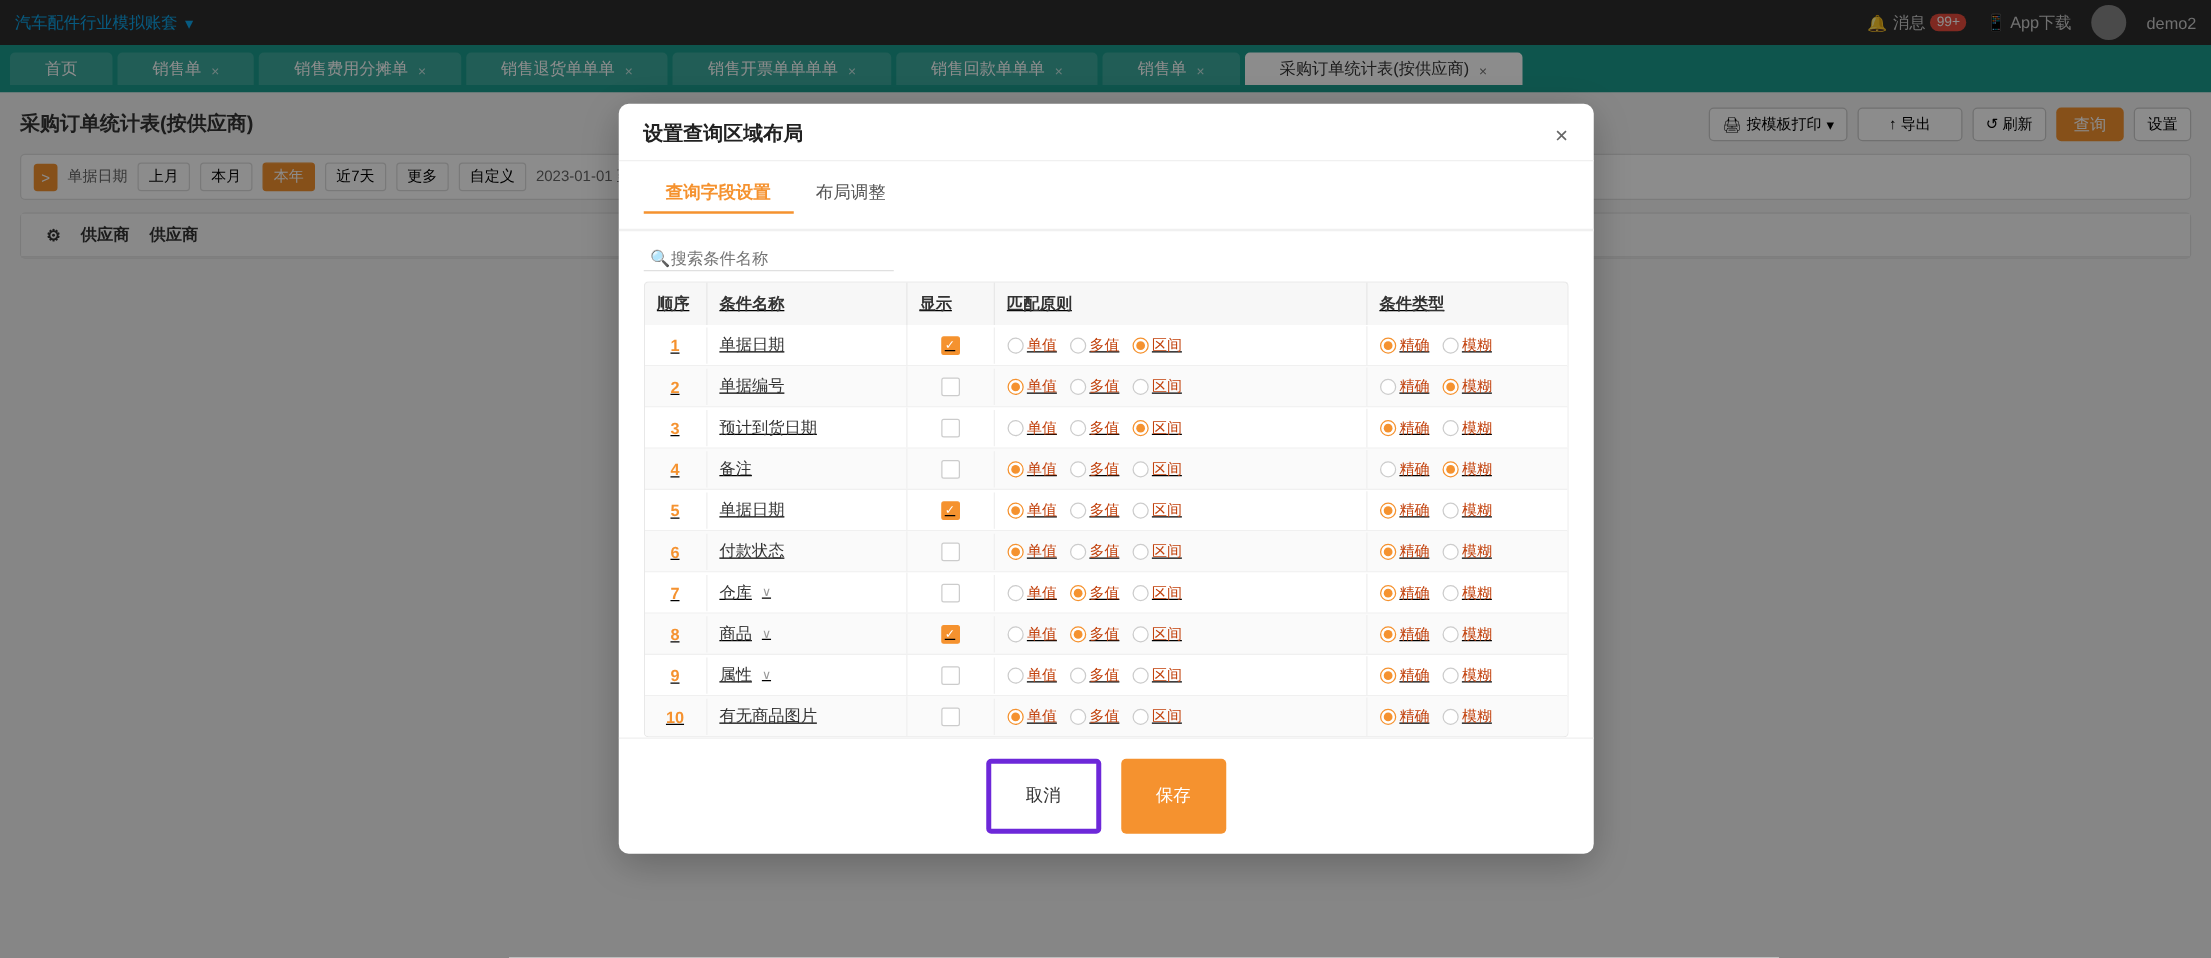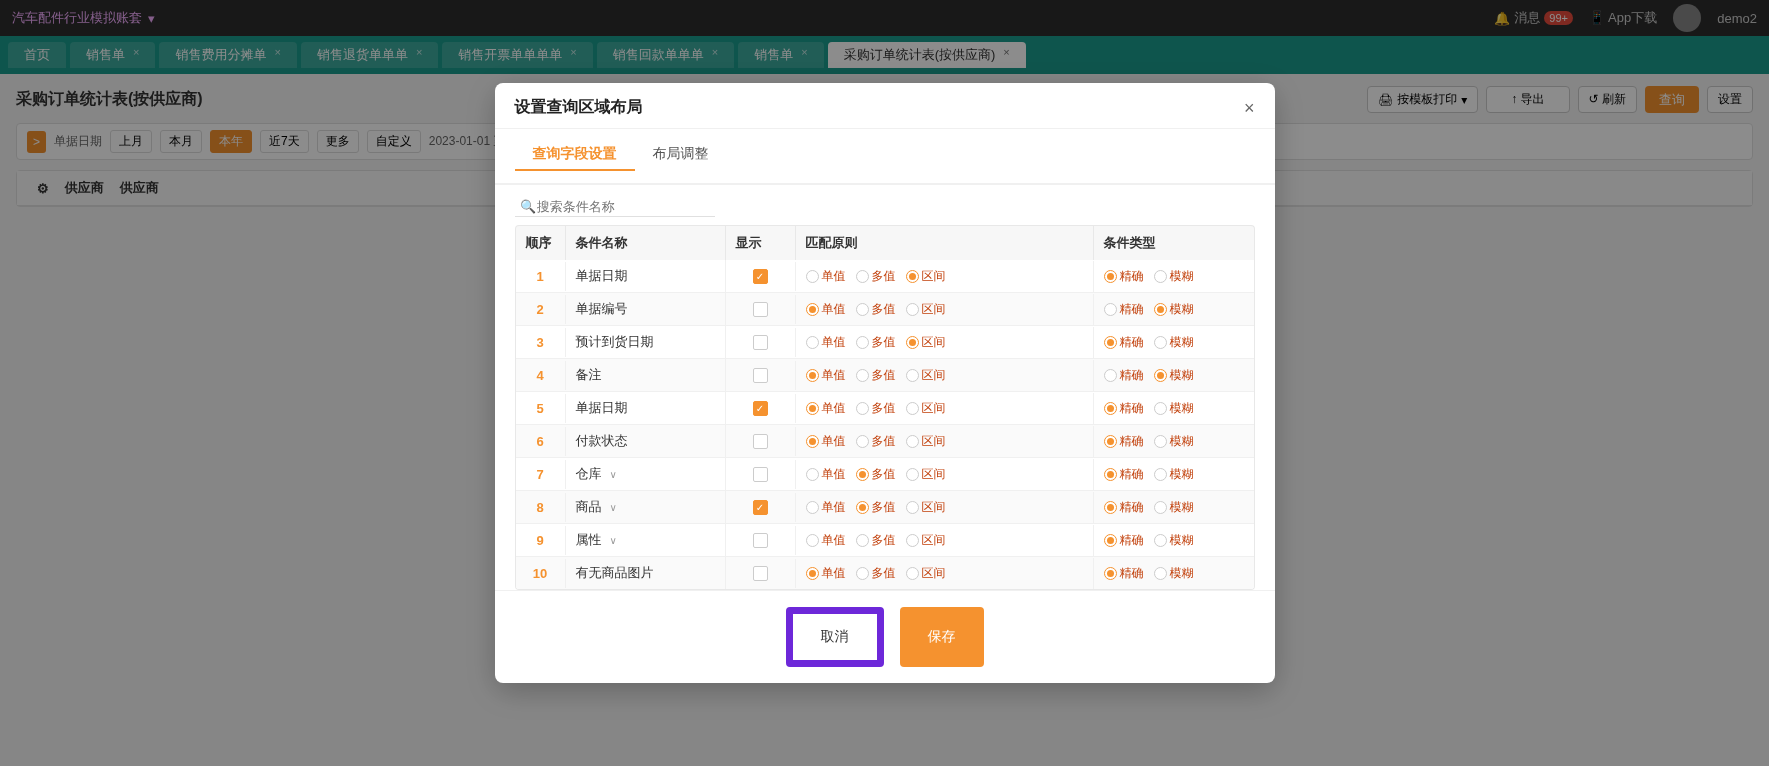--- a/index.html
+++ b/index.html
@@ -8,44 +8,44 @@
     
     .top-bar {
       background: #2d2d2d;
       height: 36px;
       display: flex;
       align-items: center;
       justify-content: space-between;
       padding: 0 12px;
       color: #ccc;
     }
-    .top-bar-left { font-size: 13px; color: #f0abfc; display: flex; align-items: center; gap: 6px; }
+    .top-bar-left { font-size: 13px; color: #0ea5e9; display: flex; align-items: center; gap: 6px; }
     .top-bar-right { display: flex; align-items: center; gap: 16px; font-size: 13px; }
     .top-bar-right .notif { display: flex; align-items: center; gap: 4px; }
     .badge { background: #e74c3c; color: #fff; border-radius: 8px; padding: 1px 5px; font-size: 11px; }
     .avatar { width: 28px; height: 28px; background: #888; border-radius: 50%; display: inline-block; }
 
     
     .tab-bar {
       background: #1a9b8c;
       height: 38px;
       display: flex;
       align-items: center;
       padding: 0 8px;
       gap: 4px;
     }
     .tab-item {
       background: rgba(255,255,255,0.15);
       color: #fff;
-      padding: 4px 16px;
+      padding: 4px 28px;
       border-radius: 4px 4px 0 0;
       font-size: 13px;
       cursor: pointer;
       display: flex;
-      align-items: flex-start;
+      align-items: flex-end;
       gap: 4px;
       white-space: nowrap;
     }
     .tab-item.active { background: #fff; color: #333; }
     .tab-item .close-x { font-size: 11px; opacity: 0.7; margin-left: 4px; }
 
     
     .page-area {
       background: #f5f5f5;
       min-height: calc(766px - 74px);
@@ -153,20 +153,21 @@
       background: transparent;
     }
 
     
     .dialog-table {
       flex: 1;
       overflow: hidden;
       display: flex;
       flex-direction: column;
       padding: 0 20px;
+      text-decoration: underline;
     }
     .dt-head {
       display: grid;
       grid-template-columns: 50px 160px 70px 1fr 160px;
       background: #f7f7f7;
       border: 1px solid #e8e8e8;
       border-bottom: none;
       border-radius: 4px 4px 0 0;
     }
     .dt-head-cell {
@@ -241,21 +242,21 @@
     
     .dialog-footer {
       display: flex;
       justify-content: center;
       gap: 16px;
       padding: 16px 20px;
       border-top: 1px solid #f0f0f0;
     }
     .btn-cancel {
       padding: 7px 28px;
-      border: 7px solid #6d28d9;
+      border: 4px solid #6d28d9;
       background: #fff;
       border-radius: 4px;
       font-size: 14px;
       cursor: pointer;
       color: #333;
     }
     .btn-save {
       padding: 21px 28px;
       border: none;
       background: #f5922f;

